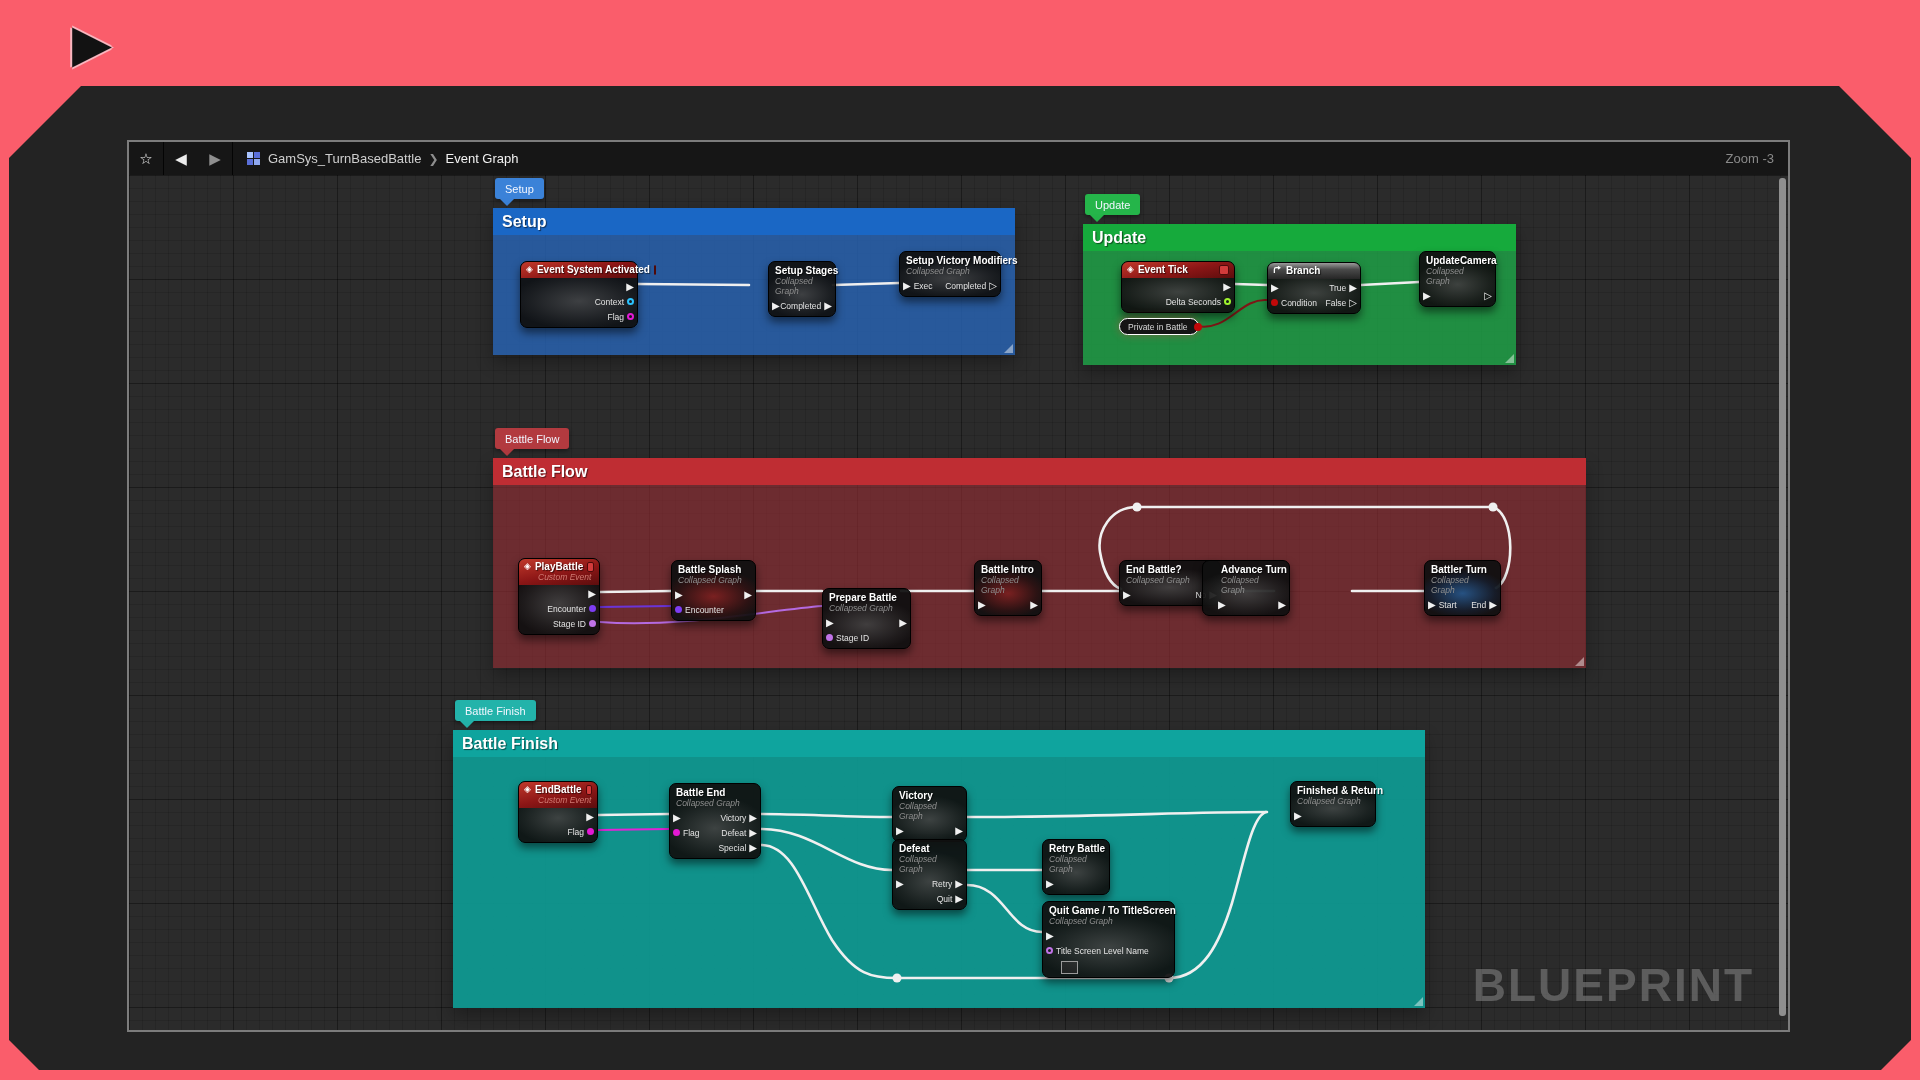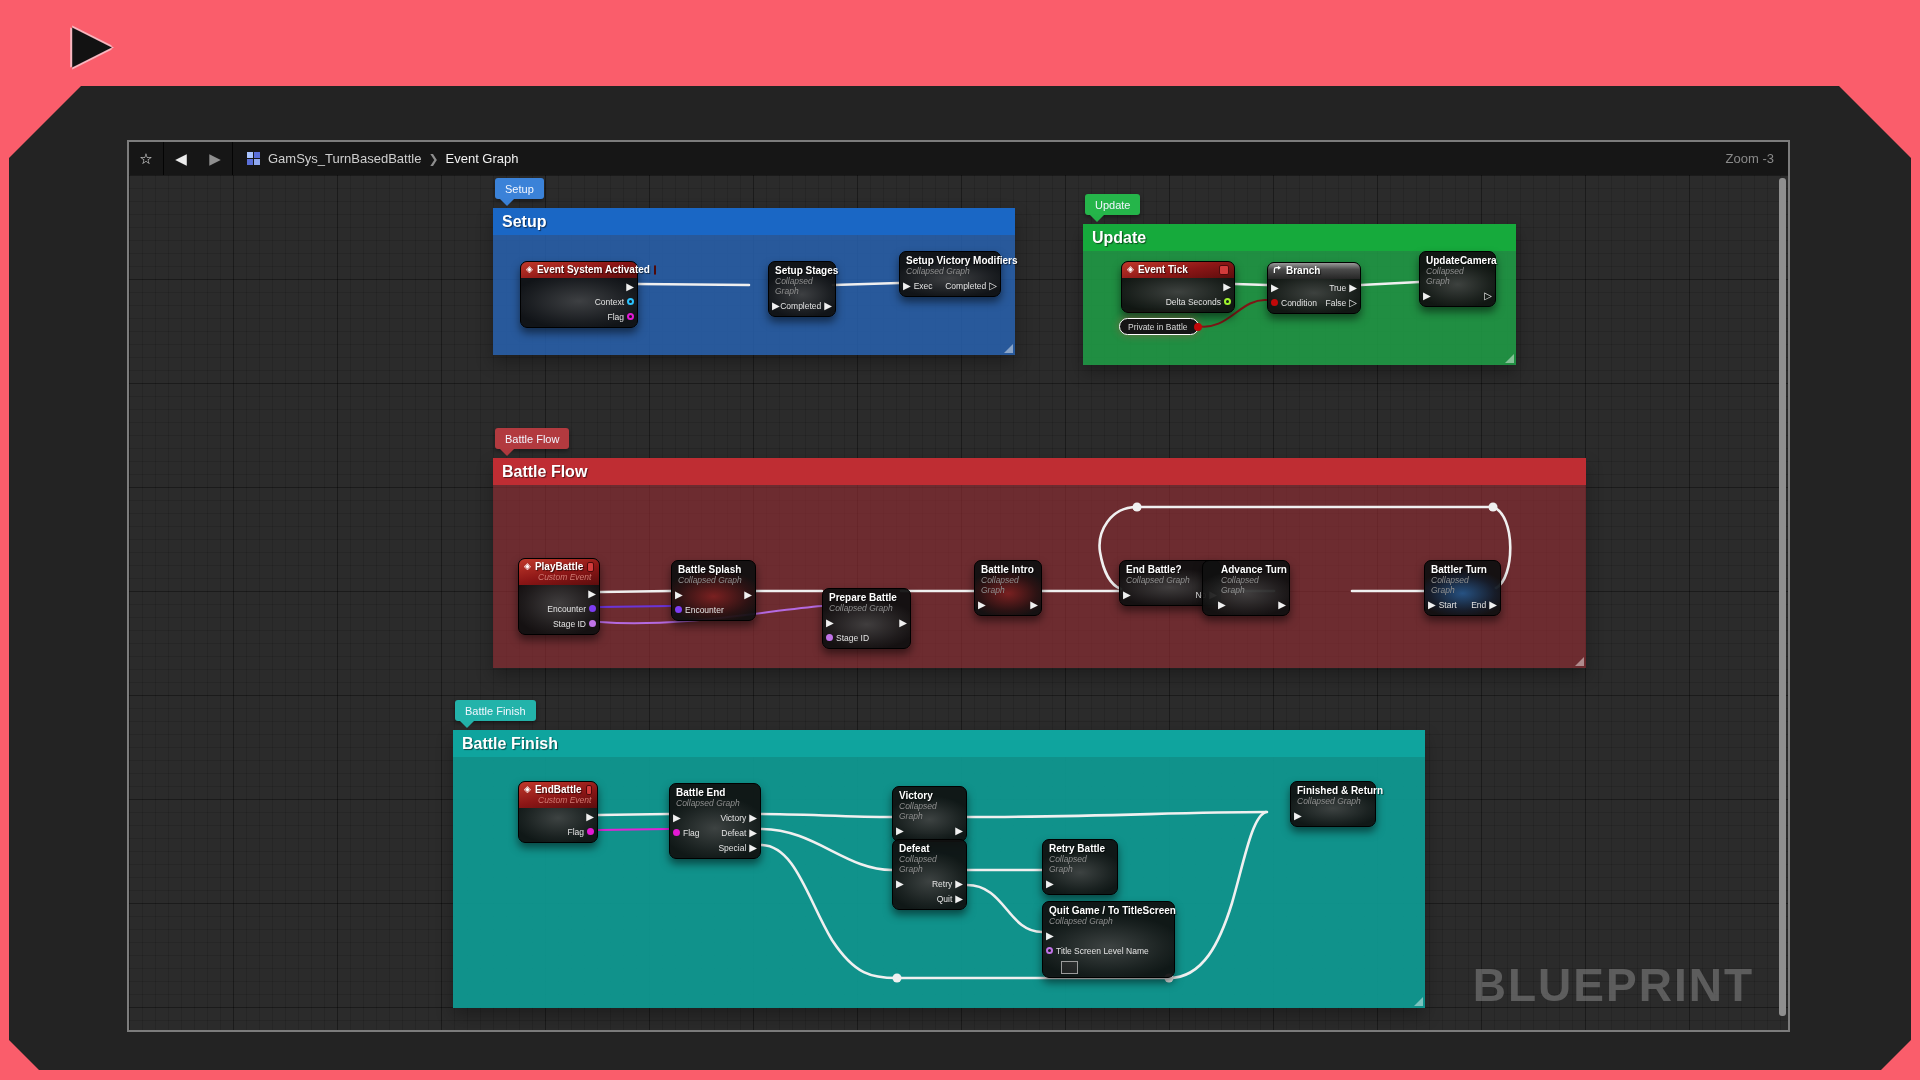--- a/index.html
+++ b/index.html
@@ -544,21 +544,21 @@
               </span>
             </div>
             <div class="nrow">
               <span class="pg out">
                 <span class="plab">Quit</span>
                 <span class="pex">▶</span>
               </span>
             </div>
           </div>
         </div>
-        <div class="node" style="left: 1042px; top: 839px; width: 76px;">
+        <div class="node" style="left: 1042px; top: 839px; width: 68px;">
           <div class="nplain">
             <div class="ntitle">Retry Battle</div>
             <div class="nsub">Collapsed Graph</div>
           </div>
           <div class="nrows">
             <div class="nrow">
               <span class="pg in">
                 <span class="pex">▶</span>
               </span>
             </div>

